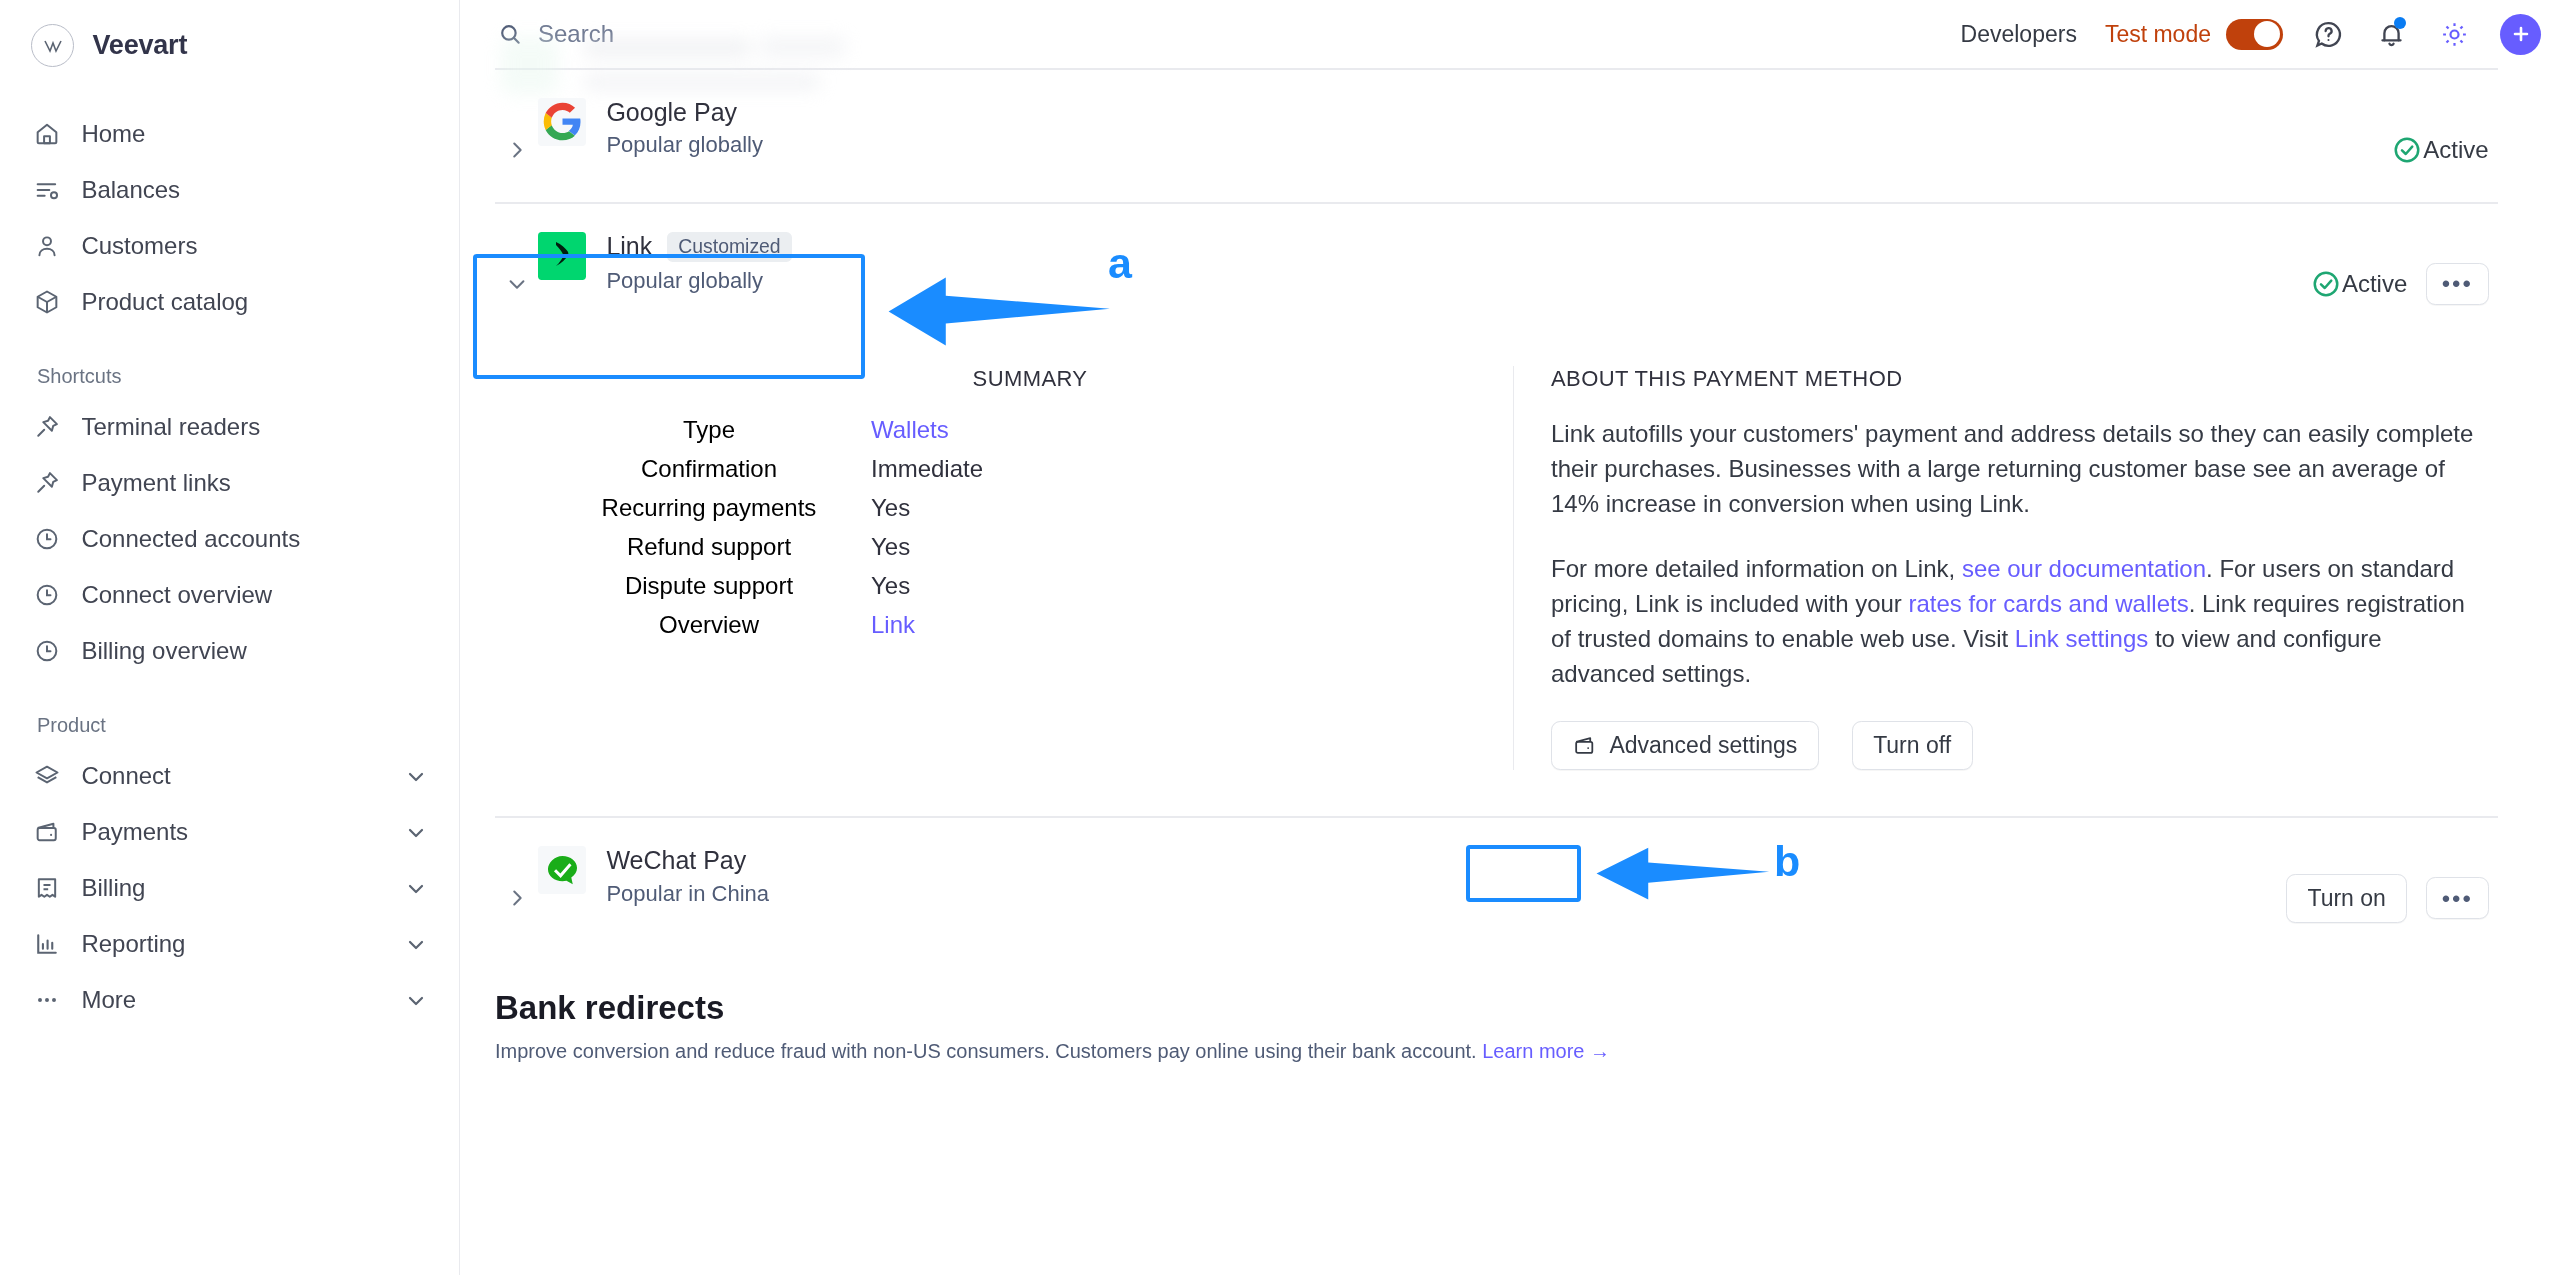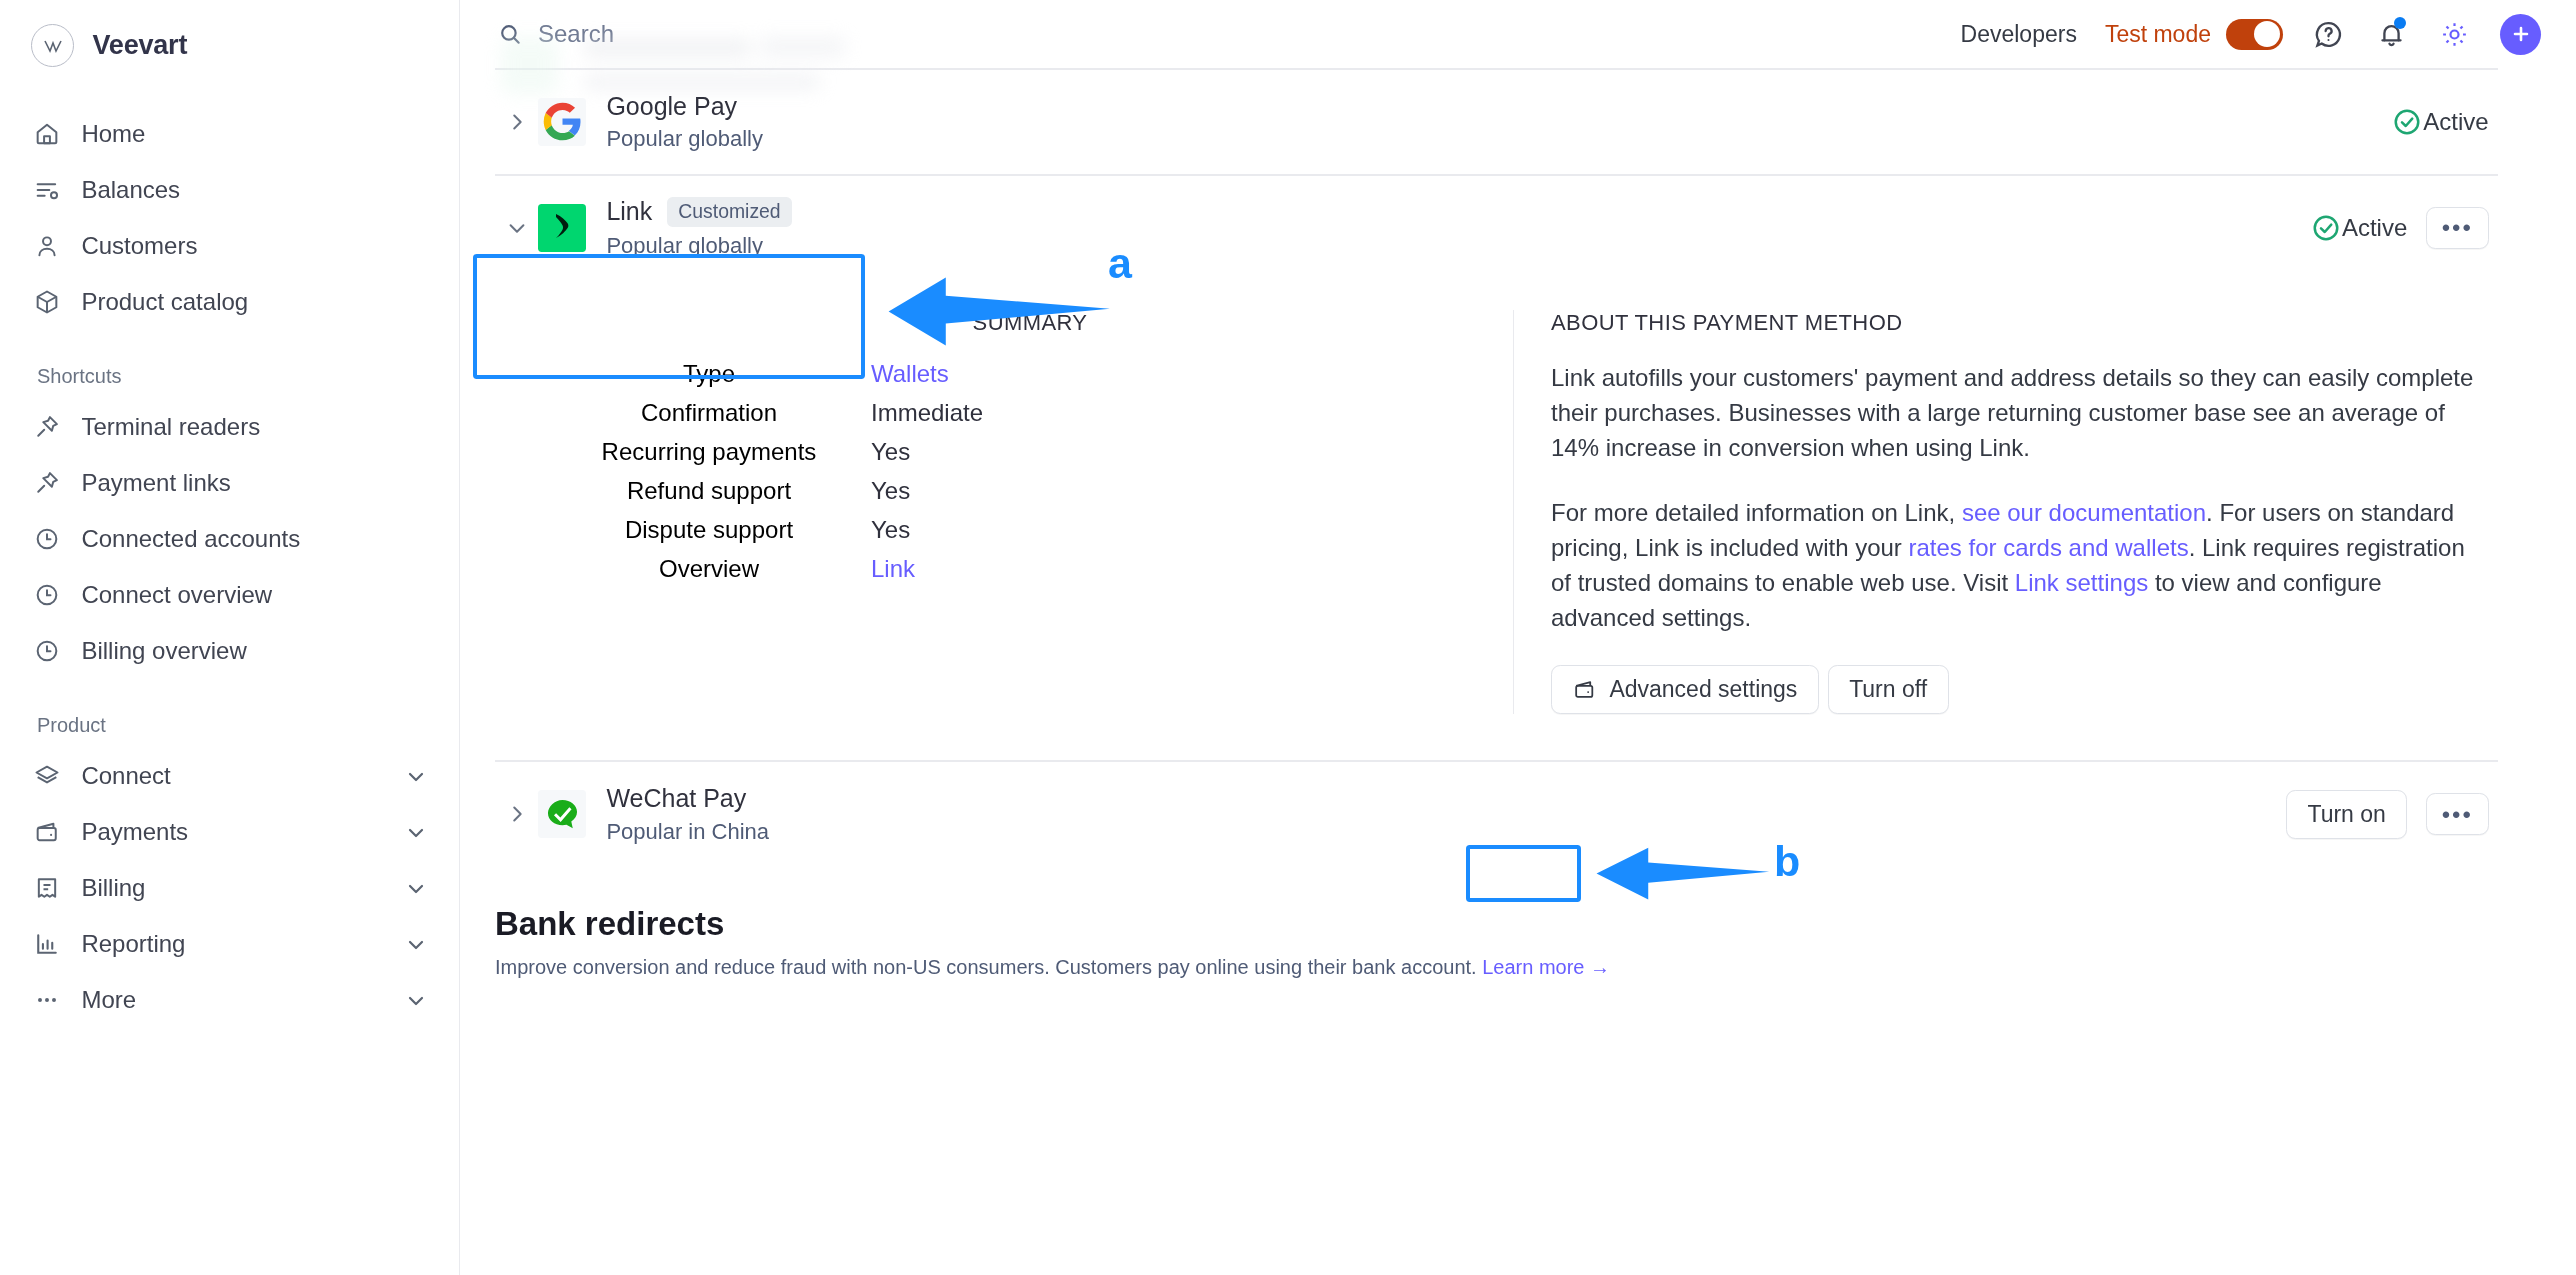--- a/index.html
+++ b/index.html
@@ -83,23 +83,24 @@
   .ghost .g2 { position:absolute; left: 102px; top: 22px; width: 167px; height: 18.5px; border-radius: 5.6px; background: #dfe1e6; }
   .ghost .g3 { position:absolute; left: 102px; top: 57px; width: 236px; height: 16.7px; border-radius: 5.6px; background: #e3e5ea; }
   .ghost .g4 { position:absolute; left: 278px; top: 20.4px; width: 85px; height: 20.4px; border-radius: 5.6px; background: #e6e8ed; }
 
   .content { padding: 0 37px 0 0; }
   .content-inner { margin-left: 35px; margin-right: 41px; }
 
   .hr { height: 1.9px; background: #e9eaee; }
 
   .pm-row {
-    display: flex; align-items: center;
+    display: flex; 
     min-height: 104px; padding: 0 9.3px 0 0;
     position: relative;
+    margin-top: 28px;
   }
   .pm-chevron {
     width: 43px; flex: 0 0 43px; display: flex; align-items: center; justify-content: center;
     color: #6a7383; cursor: pointer;
   }
   .pm-chevron svg { width: 22px; height: 22px; }
   .pm-logo { width: 48px; height: 48px; flex: 0 0 48px; margin-right: 20.4px; border-radius: 3.7px; overflow: hidden; display:flex; align-items:center; justify-content:center;}
   .pm-texts { display: flex; flex-direction: column; gap: 5.6px; }
   .pm-title-line { display: flex; align-items: center; gap: 15px; }
   .pm-title { font-size: 25px; color: #30313d; font-weight: 500; }
@@ -124,21 +125,21 @@
   
   .detail { display: flex; padding: 30px 0 46px 0; }
   .detail-left { width: 1018px; flex: 0 0 1018px; padding-left: 52px; text-align: center; }
   .detail-right { flex: 1; border-left: 1.9px solid #e9eaee; padding-left: 37px; padding-right: 9.3px; }
   .sec-head { font-size: 22px; letter-spacing: 0.4px; color: #30313d; margin-bottom: 24px; }
   .kv { display: flex; margin-bottom: 11px; }
   .kv-k { width: 324px; flex: 0 0 324px; font-size: 24px; color: #000000; }
   .kv-v { font-size: 24px; color: #30313d; }
   .lnk { color: #675dff; cursor: pointer; }
   .para { font-size: 24px; line-height: 1.46; color: #353a44; margin-bottom: 30px; max-width: 981px;}
-  .btn-row { display: flex; align-items: center; gap: 9px; margin-top: 5.6px;}
+  .btn-row { display: flex; align-items: center; gap: 33px; margin-top: 5.6px;}
 
   .section-title { font-size: 33px; font-weight: bold; color: #1a1b25; margin: 0 0 13px 0; }
   .section-desc { font-size: 20px; color: #4f5b76; }
 
   
   .hl-box {
     position: absolute; border: 4.6px solid #1a8cff; border-radius: 3.7px;
     pointer-events: none;
   }
   .ann-letter {

